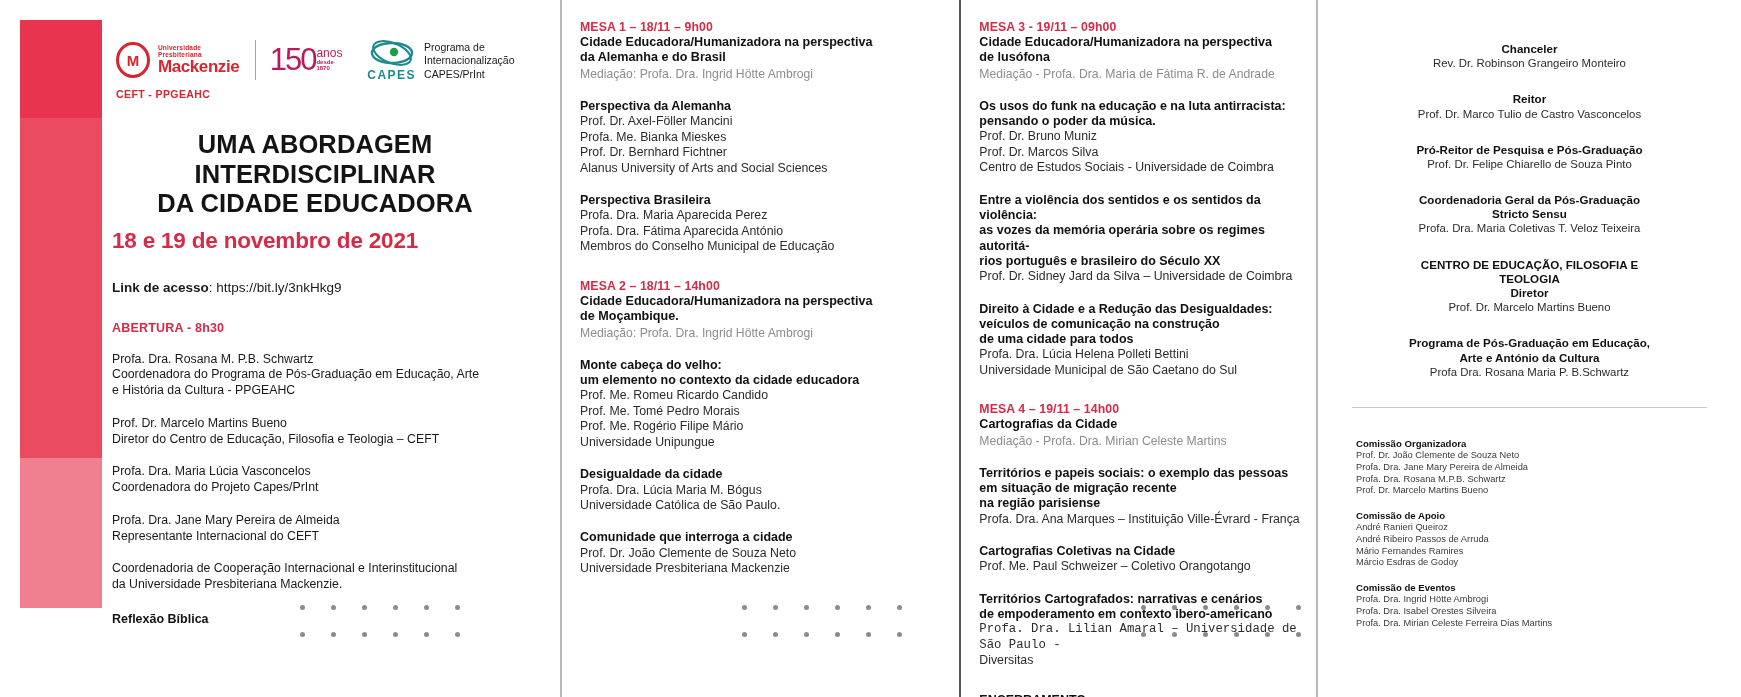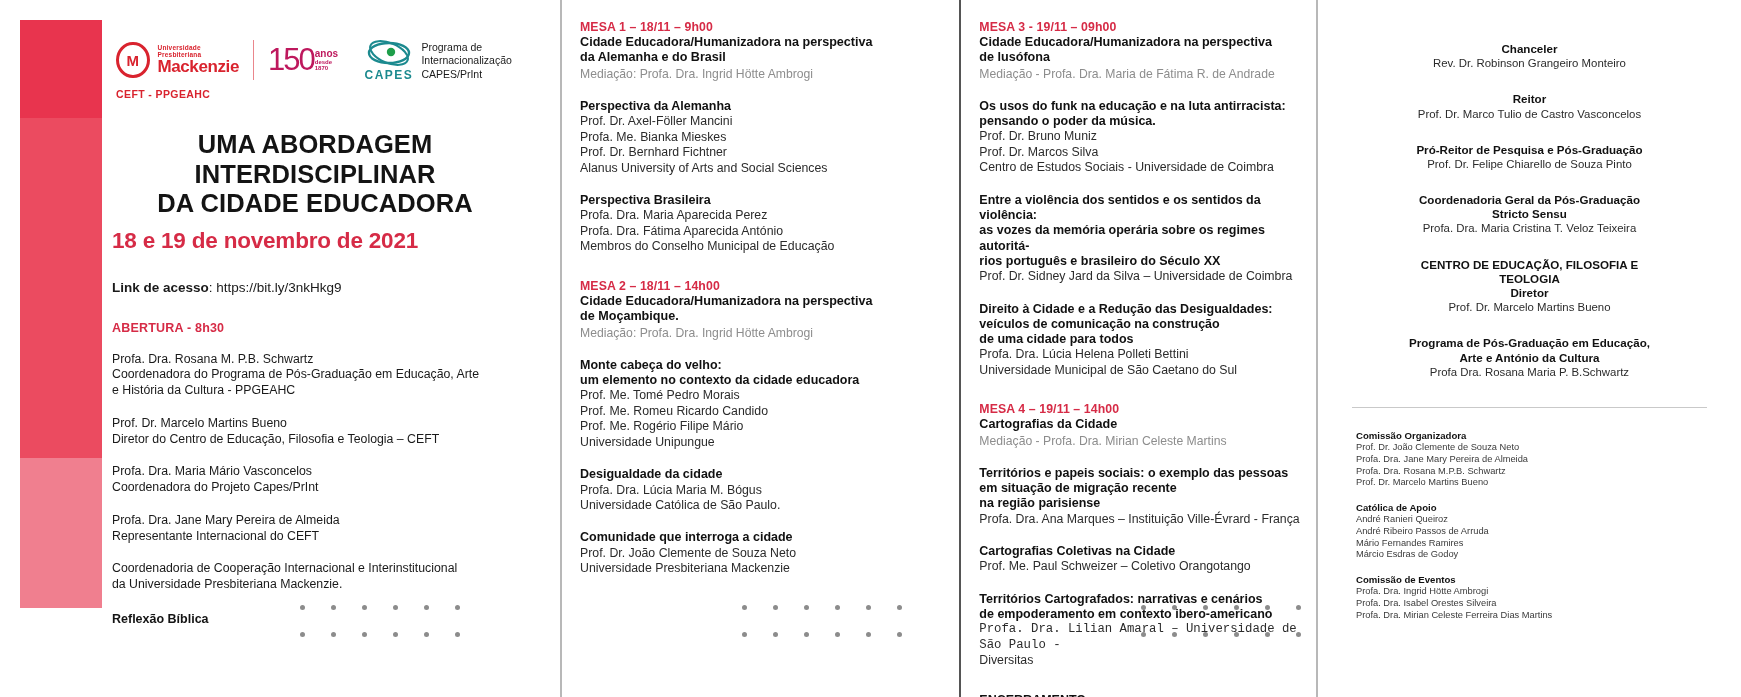--- a/index.html
+++ b/index.html
@@ -73,21 +73,21 @@
     color: #d9232e; font-size: 17px; font-weight: bold; letter-spacing: -.4px;
     display: block;
   }
   .mack-ceft {
     color: #d9232e; font-size: 10.5px; font-weight: bold; margin-top: 8px; letter-spacing: .4px;
   }
   .vrule { width:1px; height:40px; background:#d9232e; opacity:.55; margin:0 6px; }
   .anniv { display:flex; align-items:flex-end; color:#be185d; }
   .anniv .num { font-size: 31px; font-weight: 300; letter-spacing:-2px; line-height:.9; }
   .anniv .tail { margin-left:1px; line-height:1; padding-bottom:3px; }
-  .anniv .tail .a1 { font-size: 10px; font-weight:bold; display:block; }
+  .anniv .tail .a1 { font-size: 12px; font-weight:normal; display:block; }
   .anniv .tail .a2 { font-size: 6px; font-weight:bold; display:block; }
   .capes-block { display:flex; align-items:center; gap:8px; margin-left: 14px; }
   .capes-mark { display:flex; flex-direction:column; align-items:center; }
   .capes-word { color:#1c8a8f; font-size:12px; font-weight:bold; letter-spacing:1.5px; }
   .capes-text { font-size: 10.5px; line-height: 1.3; color:#1a1a1a; }
 
   
   .headline {
     margin-top: 30px;
     font-size: 25.5px;
@@ -175,21 +175,21 @@
   .adm-name {
     font-size: 11.4px;
     color: #2b2b2b;
     line-height: 1.25;
   }
   .divider {
     height: 1px;
     background: #c9c9c9;
     margin: 28px 6px 0 6px;
   }
-  .comm { margin-top: 22px; text-align: left; padding-left: 10px; }
+  .comm { margin-top: 30px; text-align: left; padding-left: 10px; }
   .comm-title {
     font-size: 9.6px;
     font-weight: bold;
     color: #111111;
     margin-bottom: 1px;
   }
   .comm-name {
     font-size: 9.3px;
     color: #3a3a3a;
     line-height: 1.27;
@@ -271,21 +271,21 @@
         <div class="person">
           <span class="nm" style="white-space: pre-line;">Profa. Dra. Rosana M. P.B. Schwartz</span>
           <span class="rl" style="white-space: pre-line;">Coordenadora do Programa de Pós-Graduação em Educação, Arte
 e História da Cultura - PPGEAHC</span>
         </div>
         <div class="person">
           <span class="nm" style="white-space: pre-line;">Prof. Dr. Marcelo Martins Bueno</span>
           <span class="rl" style="white-space: pre-line;">Diretor do Centro de Educação, Filosofia e Teologia – CEFT</span>
         </div>
         <div class="person">
-          <span class="nm" style="white-space: pre-line;">Profa. Dra. Maria Mário Vasconcelos</span>
+          <span class="nm" style="white-space: pre-line;">Profa. Dra. Maria Lúcia Vasconcelos</span>
           <span class="rl" style="white-space: pre-line;">Coordenadora do Projeto Capes/PrInt</span>
         </div>
         <div class="person">
           <span class="nm" style="white-space: pre-line;">Profa. Dra. Jane Mary Pereira de Almeida</span>
           <span class="rl" style="white-space: pre-line;">Representante Internacional do CEFT</span>
         </div>
         <div class="person">
           <span class="rl" style="white-space: pre-line;">Coordenadoria de Cooperação Internacional e Interinstitucional
 da Universidade Presbiteriana Mackenzie.</span>
         </div>
@@ -338,22 +338,22 @@
 
     <div class="block-gap">
       <div class="mesa-head">MESA 2 – 18/11 – 14h00</div>
       <div class="mesa-title" style="white-space:pre-line">Cidade Educadora/Humanizadora na perspectiva
 de Moçambique.</div>
       <div class="mesa-med">Mediação: Profa. Dra. Ingrid Hötte Ambrogi</div>
       <div id="mesa2-talks">
           <div class="talk">
             <div class="talk-title" style="white-space: pre-line;">Monte cabeça do velho:
 um elemento no contexto da cidade educadora</div>
+            <div class="talk-line" style="white-space: pre-line;">Prof. Me. Romeu Ricardo Candido</div>
             <div class="talk-line" style="white-space: pre-line;">Prof. Me. Tomé Pedro Morais</div>
-            <div class="talk-line" style="white-space: pre-line;">Prof. Me. Romeu Ricardo Candido</div>
             <div class="talk-line" style="white-space: pre-line;">Prof. Me. Rogério Filipe Mário</div>
             <div class="talk-line" style="white-space: pre-line;">Universidade Unipungue</div>
           </div>
           <div class="talk">
             <div class="talk-title" style="white-space: pre-line;">Desigualdade da cidade</div>
             <div class="talk-line" style="white-space: pre-line;">Profa. Dra. Lúcia Maria M. Bógus</div>
             <div class="talk-line" style="white-space: pre-line;">Universidade Católica de São Paulo.</div>
           </div>
           <div class="talk">
             <div class="talk-title" style="white-space: pre-line;">Comunidade que interroga a cidade</div>
@@ -468,21 +468,21 @@
           <div class="adm-role" style="white-space: pre-line;">Reitor</div>
           <div class="adm-name" style="white-space: pre-line;">Prof. Dr. Marco Tulio de Castro Vasconcelos</div>
         </div>
         <div class="adm">
           <div class="adm-role" style="white-space: pre-line;">Pró-Reitor de Pesquisa e Pós-Graduação</div>
           <div class="adm-name" style="white-space: pre-line;">Prof. Dr. Felipe Chiarello de Souza Pinto</div>
         </div>
         <div class="adm">
           <div class="adm-role" style="white-space: pre-line;">Coordenadoria Geral da Pós-Graduação
 Stricto Sensu</div>
-          <div class="adm-name" style="white-space: pre-line;">Profa. Dra. Maria Cristina T. Veloz Teixeira</div>
+          <div class="adm-name" style="white-space: pre-line;">Profa. Dra. Maria Coletivas T. Veloz Teixeira</div>
         </div>
         <div class="adm">
           <div class="adm-role" style="white-space: pre-line;">CENTRO DE EDUCAÇÃO, FILOSOFIA E
 TEOLOGIA
 Diretor</div>
           <div class="adm-name" style="white-space: pre-line;">Prof. Dr. Marcelo Martins Bueno</div>
         </div>
         <div class="adm">
           <div class="adm-role" style="white-space: pre-line;">Programa de Pós-Graduação em Educação,
 Arte e António da Cultura</div>
@@ -492,21 +492,21 @@
     <div class="divider"></div>
     <div id="commission-list">
         <div class="comm">
           <div class="comm-title" style="white-space: pre-line;">Comissão Organizadora</div>
           <div class="comm-name" style="white-space: pre-line;">Prof. Dr. João Clemente de Souza Neto</div>
           <div class="comm-name" style="white-space: pre-line;">Profa. Dra. Jane Mary Pereira de Almeida</div>
           <div class="comm-name" style="white-space: pre-line;">Profa. Dra. Rosana M.P.B. Schwartz</div>
           <div class="comm-name" style="white-space: pre-line;">Prof. Dr. Marcelo Martins Bueno</div>
         </div>
         <div class="comm">
-          <div class="comm-title" style="white-space: pre-line;">Católica de Apoio</div>
+          <div class="comm-title" style="white-space: pre-line;">Comissão de Apoio</div>
           <div class="comm-name" style="white-space: pre-line;">André Ranieri Queiroz</div>
           <div class="comm-name" style="white-space: pre-line;">André Ribeiro Passos de Arruda</div>
           <div class="comm-name" style="white-space: pre-line;">Mário Fernandes Ramires</div>
           <div class="comm-name" style="white-space: pre-line;">Márcio Esdras de Godoy</div>
         </div>
         <div class="comm">
           <div class="comm-title" style="white-space: pre-line;">Comissão de Eventos</div>
           <div class="comm-name" style="white-space: pre-line;">Profa. Dra. Ingrid Hötte Ambrogi</div>
           <div class="comm-name" style="white-space: pre-line;">Profa. Dra. Isabel Orestes Silveira</div>
           <div class="comm-name" style="white-space: pre-line;">Profa. Dra. Mirian Celeste Ferreira Dias Martins</div>

